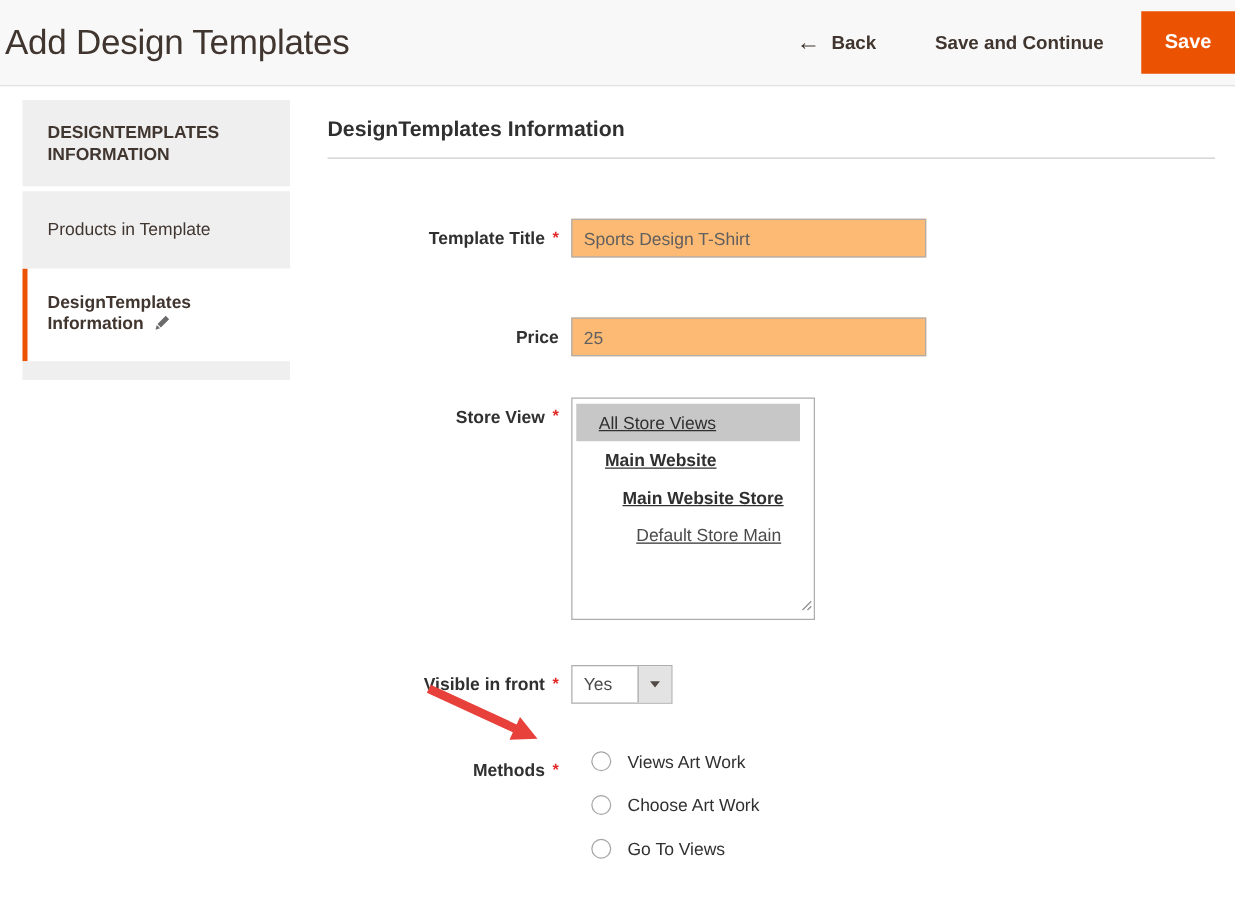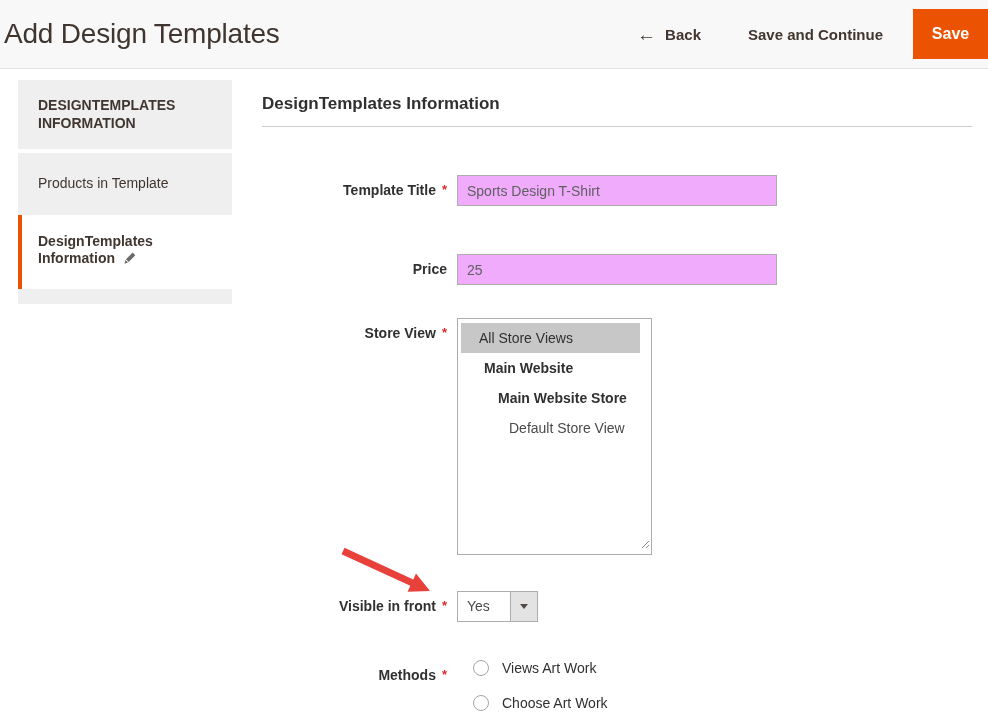--- a/index.html
+++ b/index.html
@@ -71,28 +71,28 @@
   .row-store-view { margin-bottom: 36px; }
   .row-visible { margin-bottom: 38px; }
   .label-col {
     width: 185px; flex-shrink: 0; text-align: right; padding-top: 7px;
     font-size: 14px; font-weight: 600; color: #303030;
   }
   .req { color: #e22626; margin-left: 6px; font-size: 13px; position: relative; top: -1px; }
   .control-col { margin-left: 10px; }
 
   .text-input {
-    width: 320px; height: 31px; border: 1px solid #adadad; background: #f0abfc;
+    width: 284px; height: 31px; border: 1px solid #adadad; background: #fdba74;
     padding: 0 9px; font-family: inherit; font-size: 14px; color: #5f5f5f;
   }
 
   
   .multiselect {
-    width: 195px; height: 237px; border: 1px solid #adadad; background: #fff;
-    padding-top: 4px; position: relative; overflow: hidden;
+    width: 195px; height: 178px; border: 1px solid #adadad; background: #fff;
+    padding-top: 4px; position: relative; overflow: hidden; text-decoration: underline;
   }
   .ms-option {
     height: 30px; line-height: 30px; font-size: 14px; color: #303030;
     margin: 0 11px 0 3px; cursor: pointer; white-space: nowrap;
   }
   .ms-option.selected { background: #c7c7c7; }
   .ms-option.bold { font-weight: 700; }
   .ind-0 { padding-left: 18px; }
   .ind-1 { padding-left: 23px; }
   .ind-2 { padding-left: 37px; }
@@ -185,21 +185,21 @@
 
       <div class="form-row row-store-view">
         <div class="label-col">
           <span>Store View</span><span class="req">*</span>
         </div>
         <div class="control-col">
           <div class="multiselect">
             <div class="ms-option ind-0 selected">All Store Views</div>
             <div class="ms-option bold ind-1">Main Website</div>
             <div class="ms-option bold ind-2">Main Website Store</div>
-            <div class="ms-option ind-3">Default Store View</div>
+            <div class="ms-option ind-3">Default Store Main</div>
             <span class="resize-handle">
               <svg width="10" height="10" viewBox="0 0 10 10">
                 <line x1="2" y1="9" x2="9" y2="2" stroke="#8f8f8f" stroke-width="1"></line>
                 <line x1="6" y1="9" x2="9" y2="6" stroke="#8f8f8f" stroke-width="1"></line>
               </svg>
             </span>
           </div>
         </div>
       </div>
 

